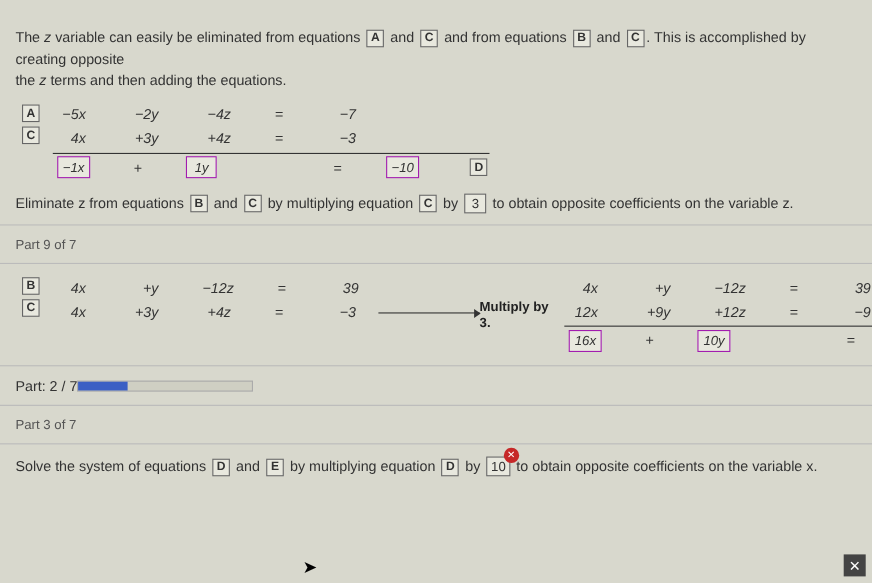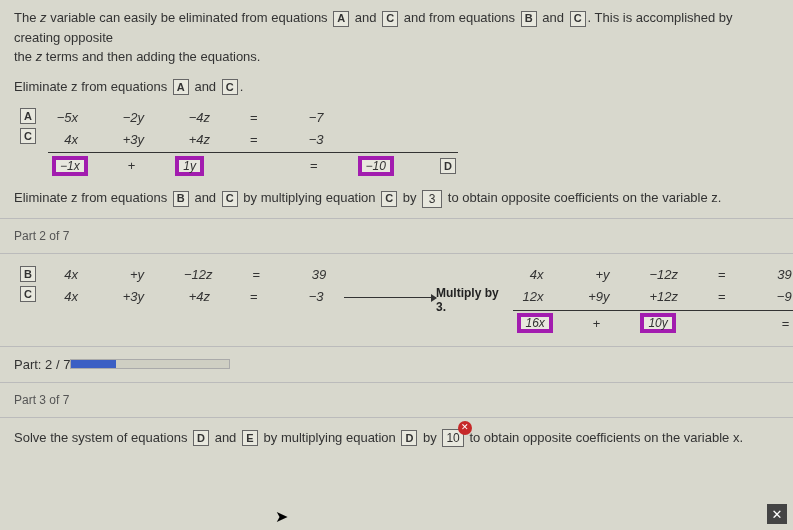--- a/index.html
+++ b/index.html
@@ -6,21 +6,21 @@
 body {
   font-family: Arial, sans-serif;
   font-size: 13px;
   background: #d8d8cd;
   color: #333;
   width: 793px;
   height: 530px;
   overflow: hidden;
   position: relative;
 }
-.content { padding: 8px 14px; }
+.content { padding: 24px 14px; }
 .para { margin-bottom: 10px; line-height: 1.5; }
 .letter-badge {
   display: inline-flex;
   align-items: center;
   justify-content: center;
   width: 16px;
   height: 16px;
   border: 1px solid #666;
   background: #e8e8de;
   font-size: 11px;
@@ -40,21 +40,21 @@
   padding: 0 3px;
   margin: 0 2px;
   vertical-align: middle;
 }
 .answer-box {
   display: inline-flex;
   align-items: center;
   justify-content: center;
   min-width: 28px;
   height: 20px;
-  border: 4px solid #a21caf;
+  border: 1px solid #a21caf;
   background: #e8e8de;
   font-size: 12px;
   padding: 0 4px;
 }
 .eq-block { margin: 6px 0 14px 6px; }
 .eq-row { display: flex; align-items: center; height: 22px; gap: 32px; }
 .side-letters { display: flex; flex-direction: column; margin-right: 12px; }
 .side-letters .letter-badge { margin: 2px 0; }
 .eq-grid { display: inline-block; }
 .eq-cell { display: inline-block; text-align: right; padding: 0 4px; min-width: 34px; font-style: italic; }
@@ -113,23 +113,20 @@
 </head>
 <body>
 
 <div class="content">
 
   <div class="para">
     <span>The </span><span class="ital">z</span><span> variable can easily be eliminated from equations </span><span class="letter-badge">A</span><span> and </span><span class="letter-badge">C</span><span> and from equations </span><span class="letter-badge">B</span><span> and </span><span class="letter-badge">C</span><span>. This is accomplished by creating opposite</span><br>
     <span>the </span><span class="ital">z</span><span> terms and then adding the equations.</span>
   </div>
 
-  <div class="para">
-    <span>Eliminate z from equations </span><span class="letter-badge">A</span><span> and </span><span class="letter-badge">C</span><span>.</span>
-  </div>
 
   <div class="eq-block">
     <div style="display:flex;align-items:flex-start;">
       <div class="side-letters">
         <span class="letter-badge">A</span>
         <span class="letter-badge">C</span>
       </div>
       <div class="eq-grid">
         <div class="eq-row">
           <span class="eq-cell">−5x</span>
@@ -156,21 +153,21 @@
         </div>
       </div>
     </div>
   </div>
 
   <div class="para">
     <span>Eliminate z from equations </span><span class="letter-badge">B</span><span> and </span><span class="letter-badge">C</span><span> by multiplying equation </span><span class="letter-badge">C</span><span> by </span><span class="num-badge">3</span><span> to obtain opposite coefficients on the variable z.</span>
   </div>
 
   <div class="section-divider"></div>
-  <div class="part-label">Part 2 of 7</div>
+  <div class="part-label">Part 9 of 7</div>
   <div class="section-divider"></div>
 
   <div class="multiply-block">
     <div class="side-letters">
       <span class="letter-badge">B</span>
       <span class="letter-badge">C</span>
     </div>
     <div class="eq-grid">
       <div class="eq-row">
         <span class="eq-cell">4x</span>

